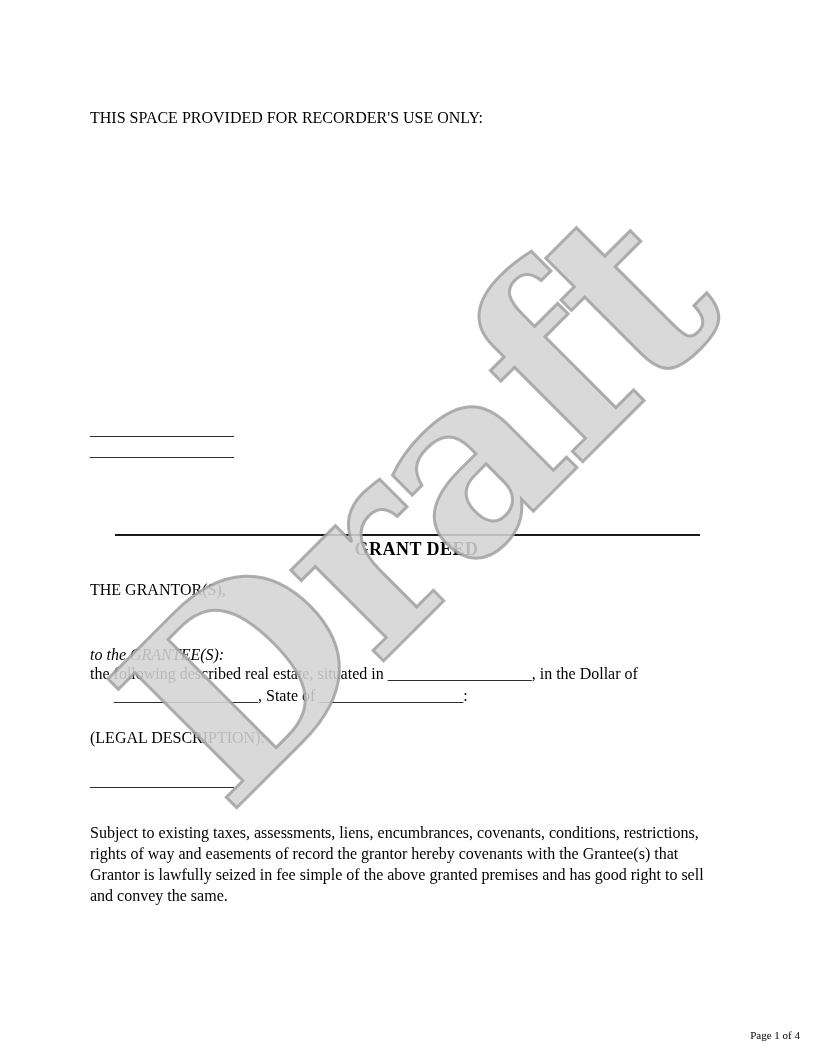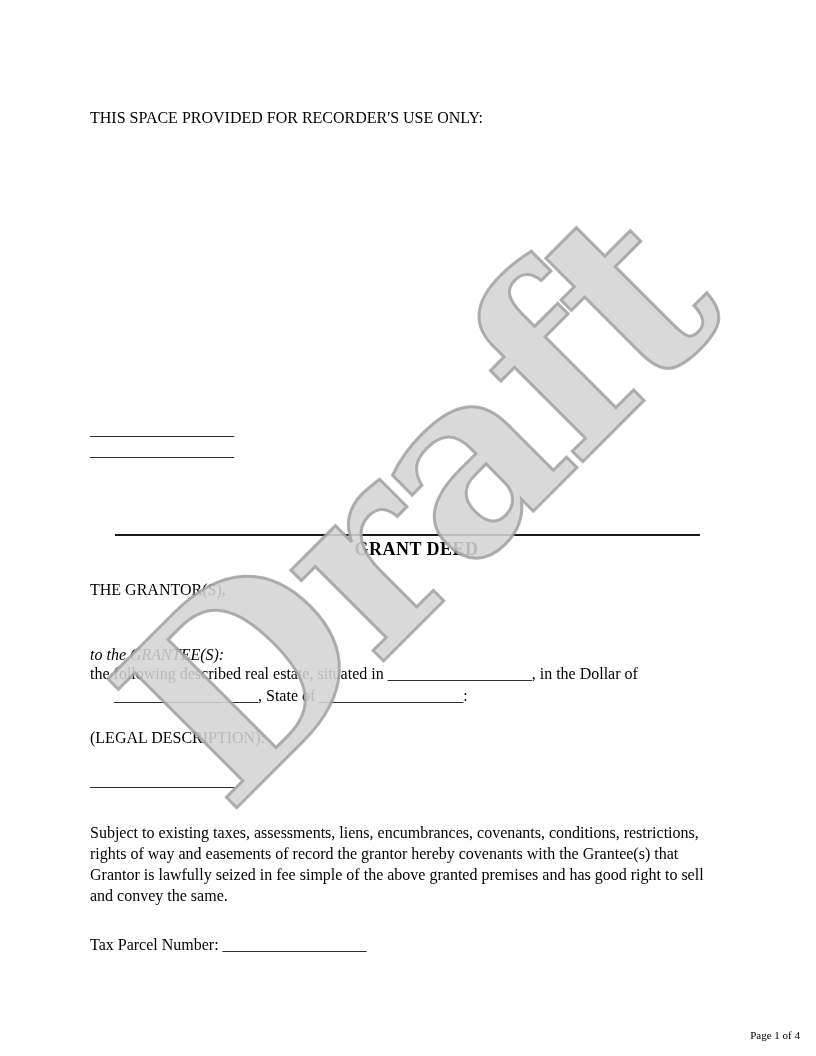--- a/index.html
+++ b/index.html
@@ -89,19 +89,18 @@
 
   <div class="abs line grantee-line">to the GRANTEE(S):</div>
   <div class="abs line realestate-line">the following described real estate, situated in __________________, in the Dollar of</div>
   <div class="abs line state-line">__________________, State of __________________:</div>
 
   <div class="abs line legal-label">(LEGAL DESCRIPTION):</div>
   <div class="abs line legal-blank">__________________</div>
 
   <div class="abs covenant">Subject to existing taxes, assessments, liens, encumbrances, covenants, conditions, restrictions, rights of way and easements of record the grantor hereby covenants with the Grantee(s) that Grantor is lawfully seized in fee simple of the above granted premises and has good right to sell and convey the same.</div>
 
-  <div class="abs line taxparcel">Tax Parcel Number: __________________</div>
 
   <div class="abs watermark">Draft</div>
 
   <div class="abs footer">Page 1 of 4</div>
 
 </div>
 
 </body></html>

